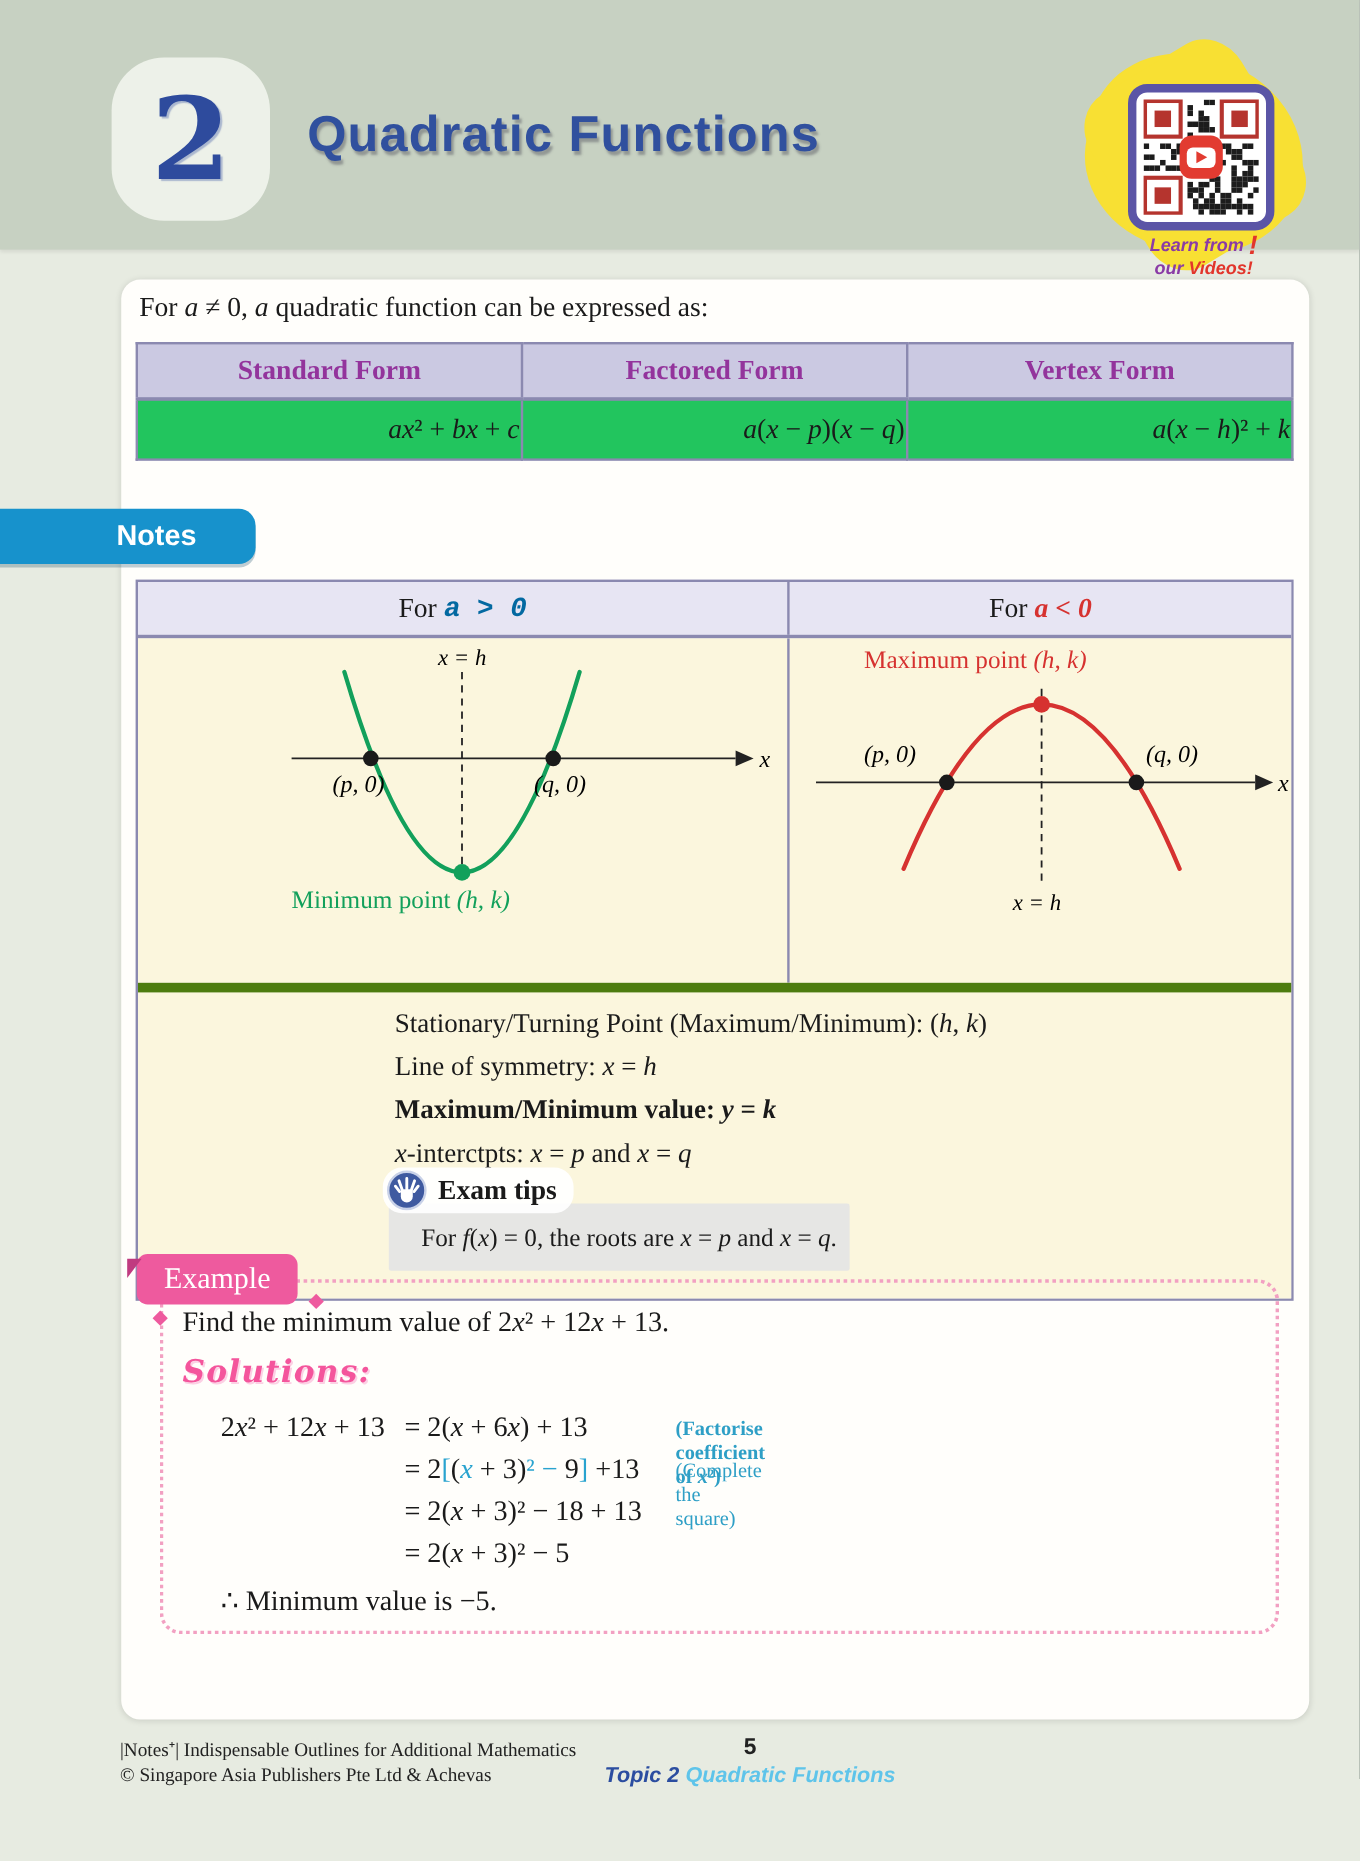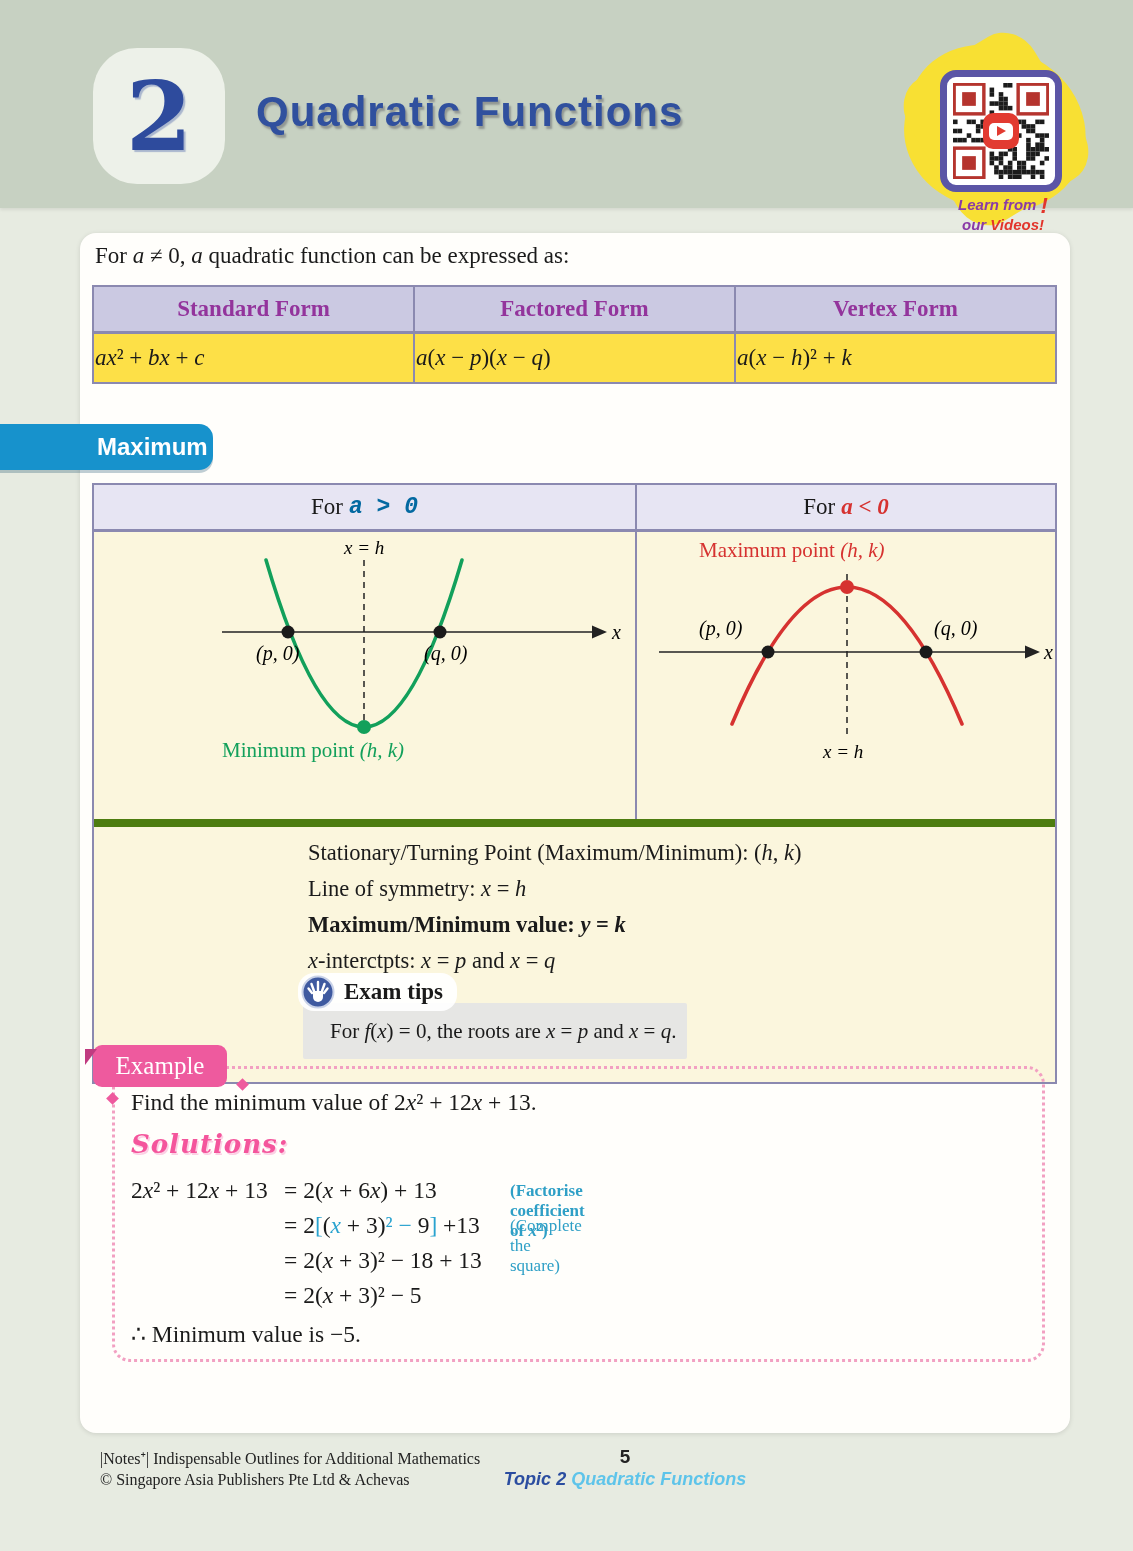--- a/index.html
+++ b/index.html
@@ -32,29 +32,29 @@
   .play-tri{position:relative;z-index:1;width:0;height:0;border-style:solid;
         border-width:5px 0 5px 9px;border-color:transparent transparent transparent #e23b31;}
   .qr-caption{position:absolute;left:933px;top:195px;width:140px;text-align:center;
         font-family:"Liberation Sans",sans-serif;font-weight:bold;font-style:italic;
         font-size:15px;line-height:19px;}
   .qr-caption .purple{color:#8a3ba6;}
   .qr-caption .red{color:#e2352b;}
   .qr-caption .bang{font-size:22px;vertical-align:-3px;}
 
   
-  .card{position:absolute;left:80px;top:233px;width:990px;height:1200px;background:#fffefb;
+  .card{position:absolute;left:101px;top:233px;width:990px;height:1200px;background:#fffefb;
         border-radius:16px;box-shadow:0 1px 5px rgba(0,0,0,.12);}
   .intro{position:absolute;left:15px;top:10px;margin:0;font-size:23px;}
 
   
   .forms-table{position:absolute;left:12px;top:52px;width:965px;border-collapse:collapse;table-layout:fixed;}
   .forms-table th{background:#cbc9e2;border:2px solid #8b89b0;border-bottom-width:3px;height:42px;
         font-size:23px;color:#93349c;font-weight:bold;}
-  .forms-table td{background:#fde047;border:2px solid #8b89b0;height:46px;text-align:left;font-size:23px;}
+  .forms-table td{background:#22c55e;border:2px solid #8b89b0;height:46px;text-align:right;font-size:23px;}
 
   
   .graphs-tab{position:absolute;left:0;top:424px;width:213px;height:46px;background:#1792cc;
         border-radius:0 14px 14px 0;display:flex;align-items:center;box-sizing:border-box;padding-left:97px;
         color:#fff;font-family:"Liberation Sans",sans-serif;font-weight:bold;font-size:24px;
         box-shadow:0 3px 0 rgba(0,60,90,.25);z-index:4;}
 
   
   .gtable{position:absolute;left:12px;top:250px;width:965px;border:2px solid #8b89b0;box-sizing:border-box;}
   .ghead{display:flex;background:#e7e5f3;border-bottom:3px solid #8b89b0;}
@@ -85,21 +85,21 @@
   .ex-box{position:absolute;left:32px;top:833px;width:933px;height:296px;border:3px dotted #f2a0c2;
         border-radius:18px;box-sizing:border-box;z-index:1;}
   .diamond{position:absolute;width:9px;height:9px;background:#ee5a9e;transform:rotate(45deg);z-index:4;}
   .d1{left:158px;top:847px;}
   .d2{left:28px;top:861px;}
   .problem{position:absolute;left:16px;top:20px;margin:0;font-size:23.5px;}
   .sols{position:absolute;left:16px;top:60px;font-family:"DejaVu Serif",serif;font-weight:bold;
         font-style:italic;font-size:26px;color:#f4559c;letter-spacing:1px;
         text-shadow:1.5px 1.5px 0 #fcd0e4;}
   .eqs{position:absolute;left:16px;top:108px;font-size:23.5px;}
-  .eq-row{position:relative;height:35px;display:flex;white-space:pre;}
+  .eq-row{position:relative;height:35px;display:flex;white-space:pre;margin-left:32px;}
   .eq-lhs{display:inline-block;width:153px;}
   .eq-note{position:absolute;left:379px;top:4px;font-size:17px;color:#2e9fc6;white-space:normal;}
   .eq-note.bold{font-weight:bold;}
   .conclusion{margin-top:3px;height:35px;}
   .blue{color:#29a3cf;}
 
   
   .imprint{position:absolute;left:100px;top:1448px;font-size:16px;line-height:21px;color:#222;}
   .pagectr{position:absolute;left:450px;top:1446px;width:350px;text-align:center;}
   .pnum{font-family:"Liberation Sans",sans-serif;font-weight:bold;font-size:19px;color:#222;}
@@ -359,21 +359,21 @@
           <span class="eq-lhs"></span><span class="math-all">= 2(<i>x</i> + 3)² − 5</span>
         </div>
         <div class="eq-row conclusion">
           <span class="math-single">∴ Minimum value is −5.</span>
         </div>
       </div>
     </div>
   </div>
 
   <div class="graphs-tab">
-    <span>Maximum</span>
+    <span>Notes</span>
   </div>
 
   <div class="imprint">
     <div>|Notes⁺| Indispensable Outlines for Additional Mathematics</div>
     <div>© Singapore Asia Publishers Pte Ltd &amp; Achevas</div>
   </div>
   <div class="pagectr">
     <div class="pnum">5</div>
     <div class="topic">
       <span class="t1">Topic 2</span>

